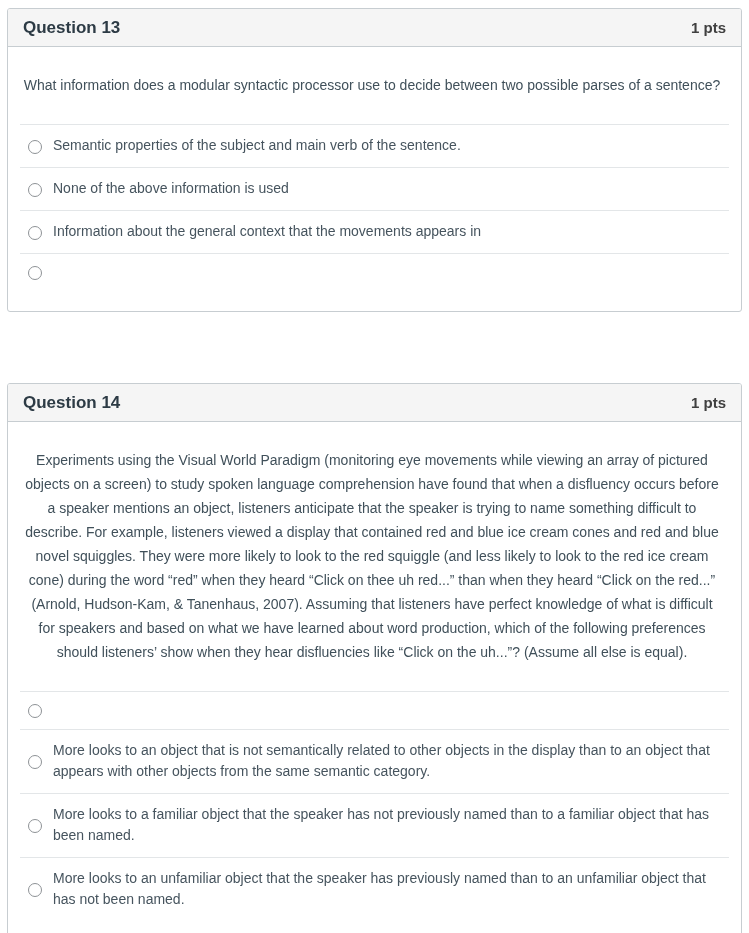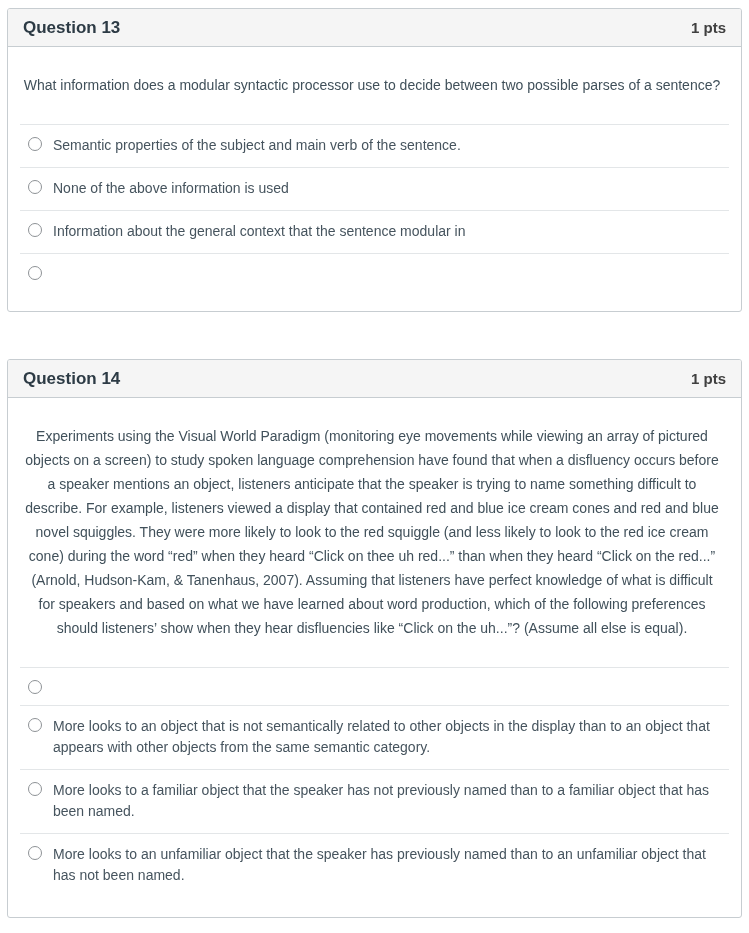--- a/index.html
+++ b/index.html
@@ -12,21 +12,21 @@
   }
   .page {
     width: 749px;
     min-height: 933px;
     padding: 8px 7px 2px 7px;
   }
   .question-card {
     border: 1px solid #c7cdd1;
     border-radius: 3px;
     background: #ffffff;
-    margin-bottom: 47px;
+    margin-bottom: 71px;
     overflow: hidden;
   }
   .q-header {
     display: flex;
     justify-content: space-between;
     align-items: center;
     background: #f5f5f5;
     border-bottom: 1px solid #c7cdd1;
     padding: 8px 15px;
     min-height: 38px;
@@ -48,21 +48,21 @@
     line-height: 24px;
     color: #40505a;
     text-align: center;
   }
   .answers {
     margin: 0 12px;
     padding-bottom: 20px;
   }
   .answer {
     display: flex;
-    align-items: flex-start;
+    align-items: center;
     border-top: 1px solid #e3e6e8;
     padding: 10px 5px 11px 8px;
     cursor: pointer;
   }
   .radio {
     flex: 0 0 auto;
     width: 14px;
     height: 14px;
     border: 1px solid #8e9296;
     border-radius: 50%;
@@ -91,21 +91,21 @@
       <div class="answer">
         <span class="radio"></span>
         <span class="answer-label">Semantic properties of the subject and main verb of the sentence.</span>
       </div>
       <div class="answer">
         <span class="radio"></span>
         <span class="answer-label">None of the above information is used</span>
       </div>
       <div class="answer">
         <span class="radio"></span>
-        <span class="answer-label">Information about the general context that the sentence modular in</span>
+        <span class="answer-label">Information about the general context that the movements appears in</span>
       </div>
       <div class="answer">
         <span class="radio"></span>
       </div>
     </div>
   </section>
 
   <section class="question-card">
     <header class="q-header">
       <span class="q-title">Question 14</span>

